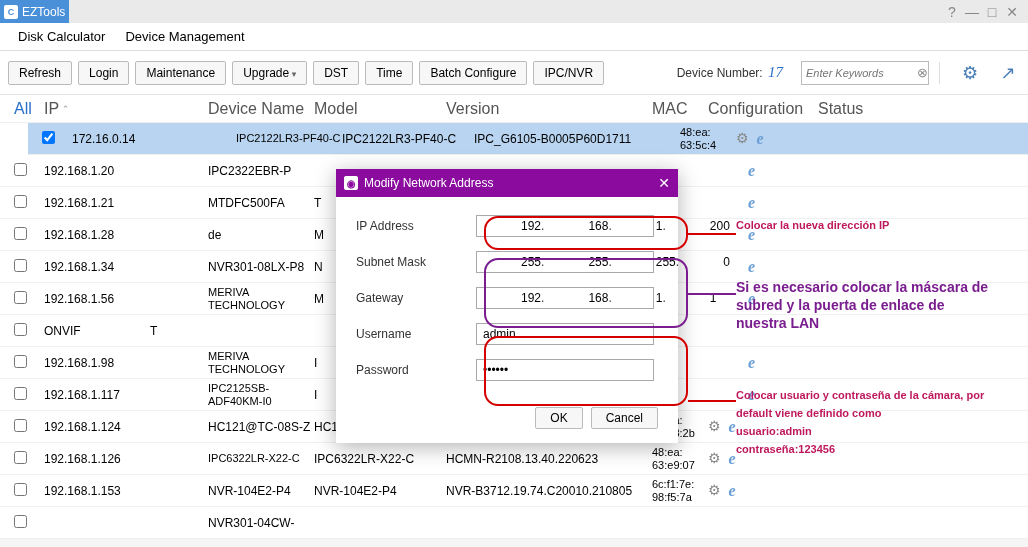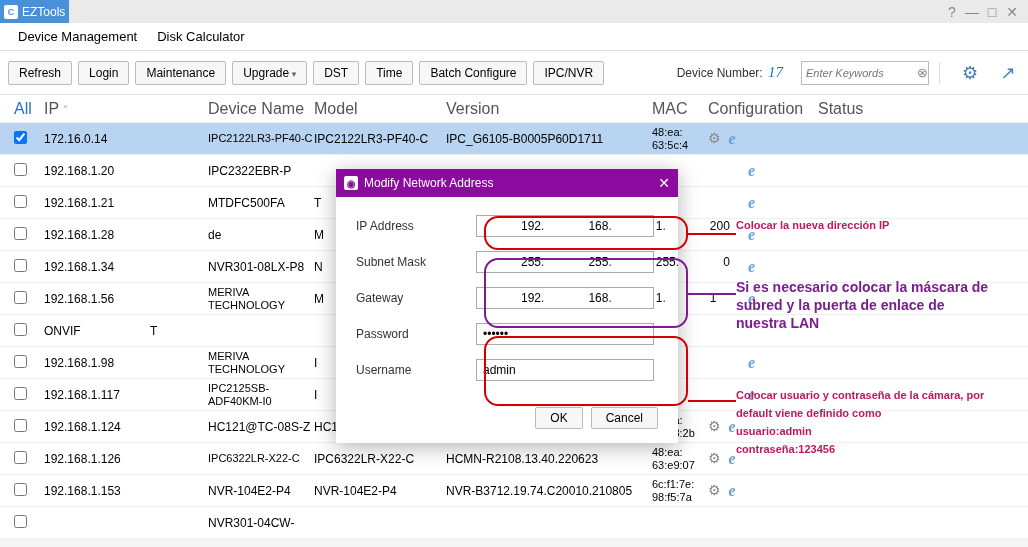--- a/index.html
+++ b/index.html
@@ -38,21 +38,21 @@
     .col-chk { width: 44px; padding-left: 14px; }
     .col-ip { width: 164px; }
     .col-name { width: 106px; }
     .col-model { width: 132px; }
     .col-version { width: 206px; }
     .col-mac { width: 56px; }
     .col-cfg { width: 110px; }
     .col-status { flex: 1; }
     
     .row { display: flex; height: 32px; align-items: center; font-size: 12px; border-bottom: 1px solid #f0f0f0; }
-    .row.sel { background: #b8d4f0; }
+    .row.sel { background: #b8d4f0; margin-left: 28px; }
     .row .col-chk input { margin-left: 0; }
     .row .two-line { line-height: 13px; font-size: 11px; }
     .row .cfg-icons { display: flex; gap: 8px; color: #888; }
     .gear-ic { color: #888; font-size: 14px; cursor: pointer; }
     .e-ic { color: #6a9ed4; font-size: 16px; font-weight: bold; font-style: italic; font-family: Georgia, serif; cursor: pointer; }
     .row .e-ic.far { margin-left: 40px; }
     
     
     .modal { position: absolute; left: 336px; top: 169px; width: 342px; background: #fff; box-shadow: 0 4px 20px rgba(0,0,0,0.3); z-index: 10; }
     .modal-title { height: 28px; background: #8a0b9e; color: #fff; display: flex; align-items: center; padding: 0 8px; font-size: 12px; }
@@ -89,22 +89,22 @@
   </div>
   <div class="title-rest">
     <span class="hbtn">?</span>
     <span class="hbtn">—</span>
     <span class="hbtn">□</span>
     <span class="hbtn">✕</span>
   </div>
 </div>
 
 <div class="menu-bar">
+  <div class="menu-item">Disk Calculator</div>
   <div class="menu-item active">Device Management</div>
-  <div class="menu-item">Disk Calculator</div>
 </div>
 
 <div class="toolbar">
   <button class="btn">Refresh</button>
   <button class="btn">Login</button>
   <button class="btn">Maintenance</button>
   <button class="btn caret">Upgrade</button>
   <button class="btn">DST</button>
   <button class="btn">Time</button>
   <button class="btn">Batch Configure</button>
@@ -363,26 +363,26 @@
         <span class="oct">192</span>
           <span class="dot">.</span>
         <span class="oct">168</span>
           <span class="dot">.</span>
         <span class="oct">1</span>
           <span class="dot">.</span>
         <span class="oct">1</span>
       </div>
     </div>
     <div class="form-row">
+      <label>Username</label>
+      <input class="text-input" value="admin" style="">
+    </div>
+    <div class="form-row">
       <label>Password</label>
       <input class="text-input" value="••••••" style="">
-    </div>
-    <div class="form-row">
-      <label>Username</label>
-      <input class="text-input" value="admin" style="">
     </div>
   </div>
   <div class="modal-buttons">
     <button class="btn">OK</button>
     <button class="btn">Cancel</button>
   </div>
 </div>
 
 <div class="anno-box1" style="left:484px; top:216px; width:204px; height:34px;"></div>
 <div class="anno-line-r" style="left:688px; top:233px; width:48px;"></div>

